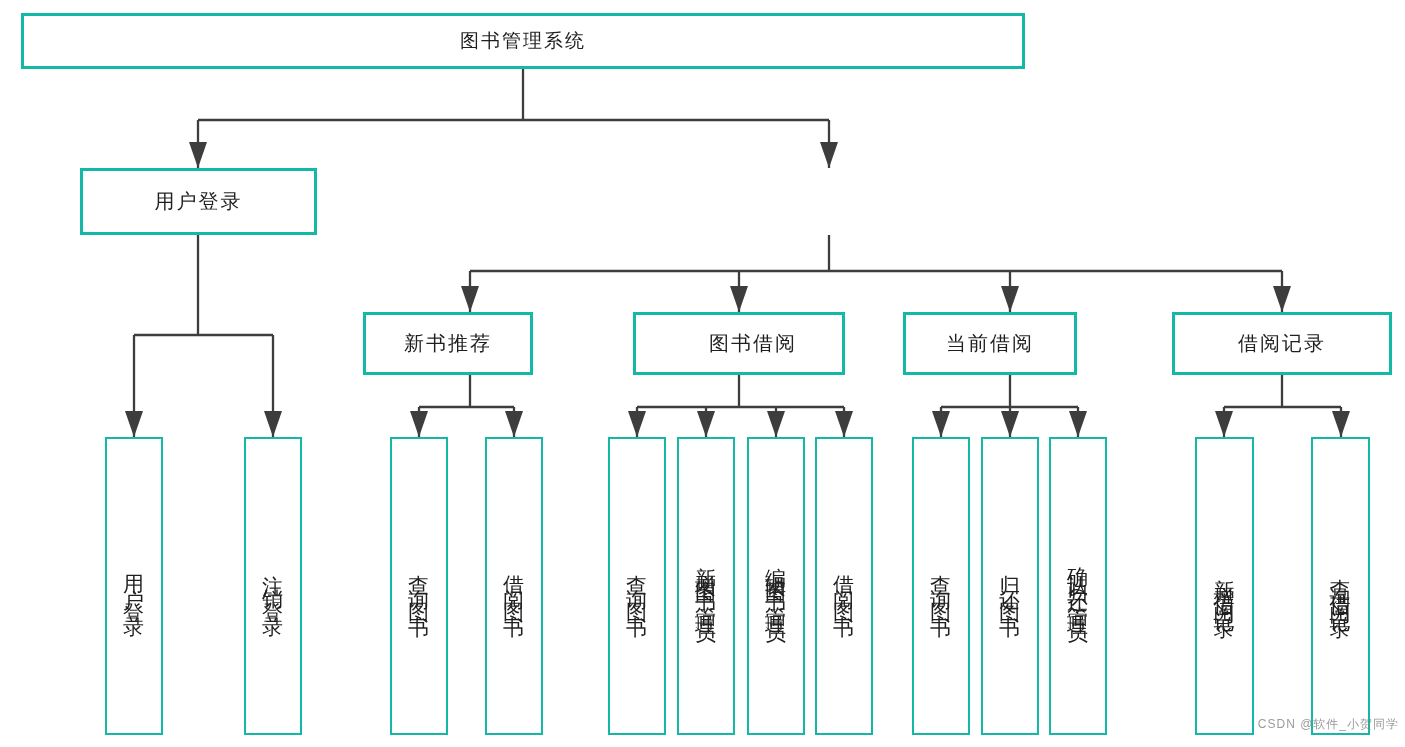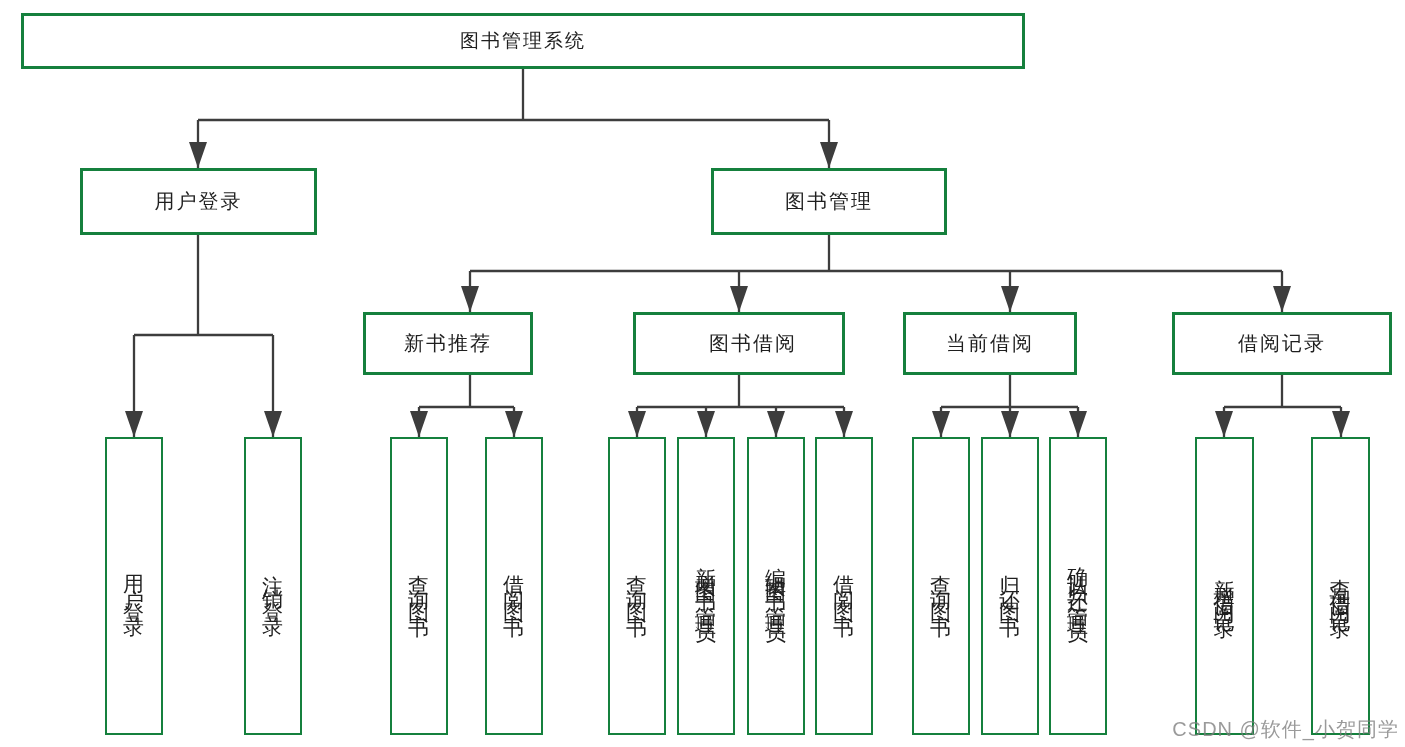--- a/index.html
+++ b/index.html
@@ -18,21 +18,21 @@
   #connector-layer {
     position: absolute;
     left: 0; top: 0;
     width: 1405px;
     height: 747px;
   }
   .node {
     position: absolute;
     box-sizing: border-box;
     background: #ffffff;
-    border: 3px solid #15803d;
+    border: 3px solid #14b8a6;
     display: flex;
     align-items: center;
     justify-content: center;
     color: #1f1f1f;
   }
   .hbox {
     font-size: 20px;
     letter-spacing: 2px;
     white-space: nowrap;
   }
@@ -49,21 +49,21 @@
     line-height: 1;
     letter-spacing: 8px;
   }
   .vbox.v-short span {
     letter-spacing: 14px;
   }
   #watermark {
     position: absolute;
     top: 716px;
     right: 6px;
-    font-size: 20px;
+    font-size: 12px;
     letter-spacing: 1px;
     color: rgba(125, 125, 125, 0.78);
     white-space: nowrap;
     z-index: 5;
   }
 </style>
 </head>
 <body>
 
 <div id="canvas">
@@ -121,23 +121,20 @@
       <polygon points="1215,411 1233,411 1224,437" fill="#3d3d3d"></polygon>
       <polygon points="1332,411 1350,411 1341,437" fill="#3d3d3d"></polygon>
     </svg>
   <div id="watermark">CSDN @软件_小贺同学</div>
 <div class="node hbox root" style="left: 21px; top: 13px; width: 1004px; height: 56px;">
       <span>图书管理系统</span>
     </div>
     <div class="node hbox" style="left: 80px; top: 168px; width: 237px; height: 67px;">
       <span>用户登录</span>
     </div>
-    <div class="node hbox" style="left: 711px; top: 168px; width: 236px; height: 67px;">
-      <span>图书管理</span>
-    </div>
     <div class="node hbox" style="left: 363px; top: 312px; width: 170px; height: 63px;">
       <span>新书推荐</span>
     </div>
     <div class="node hbox" style="left: 633px; top: 312px; width: 212px; height: 63px; padding-left: 28px;">
       <span>图书借阅</span>
     </div>
     <div class="node hbox" style="left: 903px; top: 312px; width: 174px; height: 63px;">
       <span>当前借阅</span>
     </div>
     <div class="node hbox" style="left: 1172px; top: 312px; width: 220px; height: 63px;">

